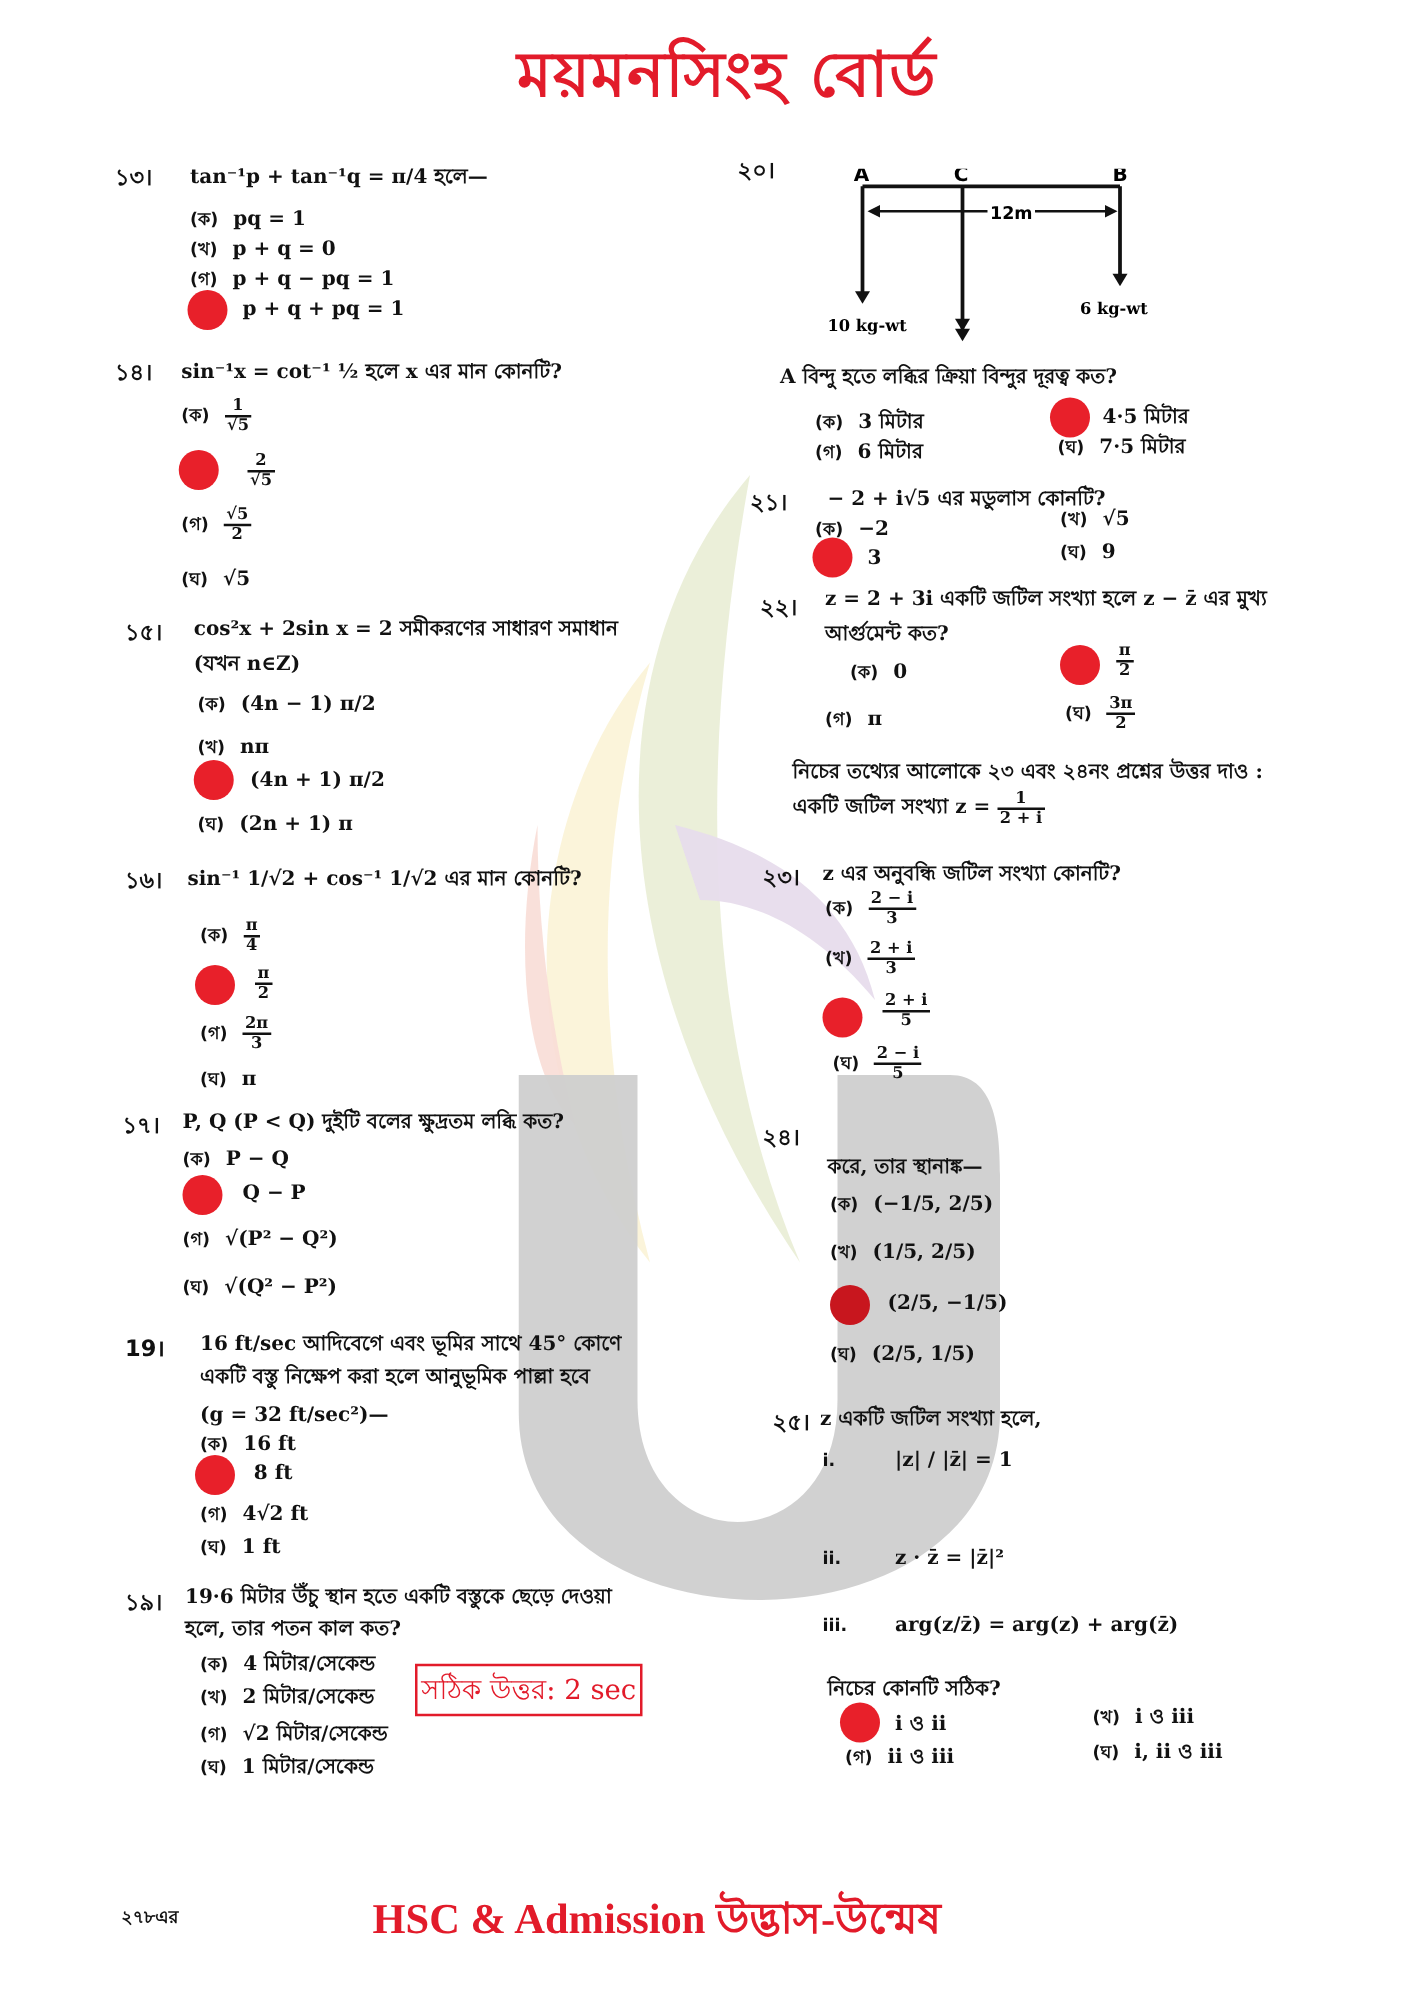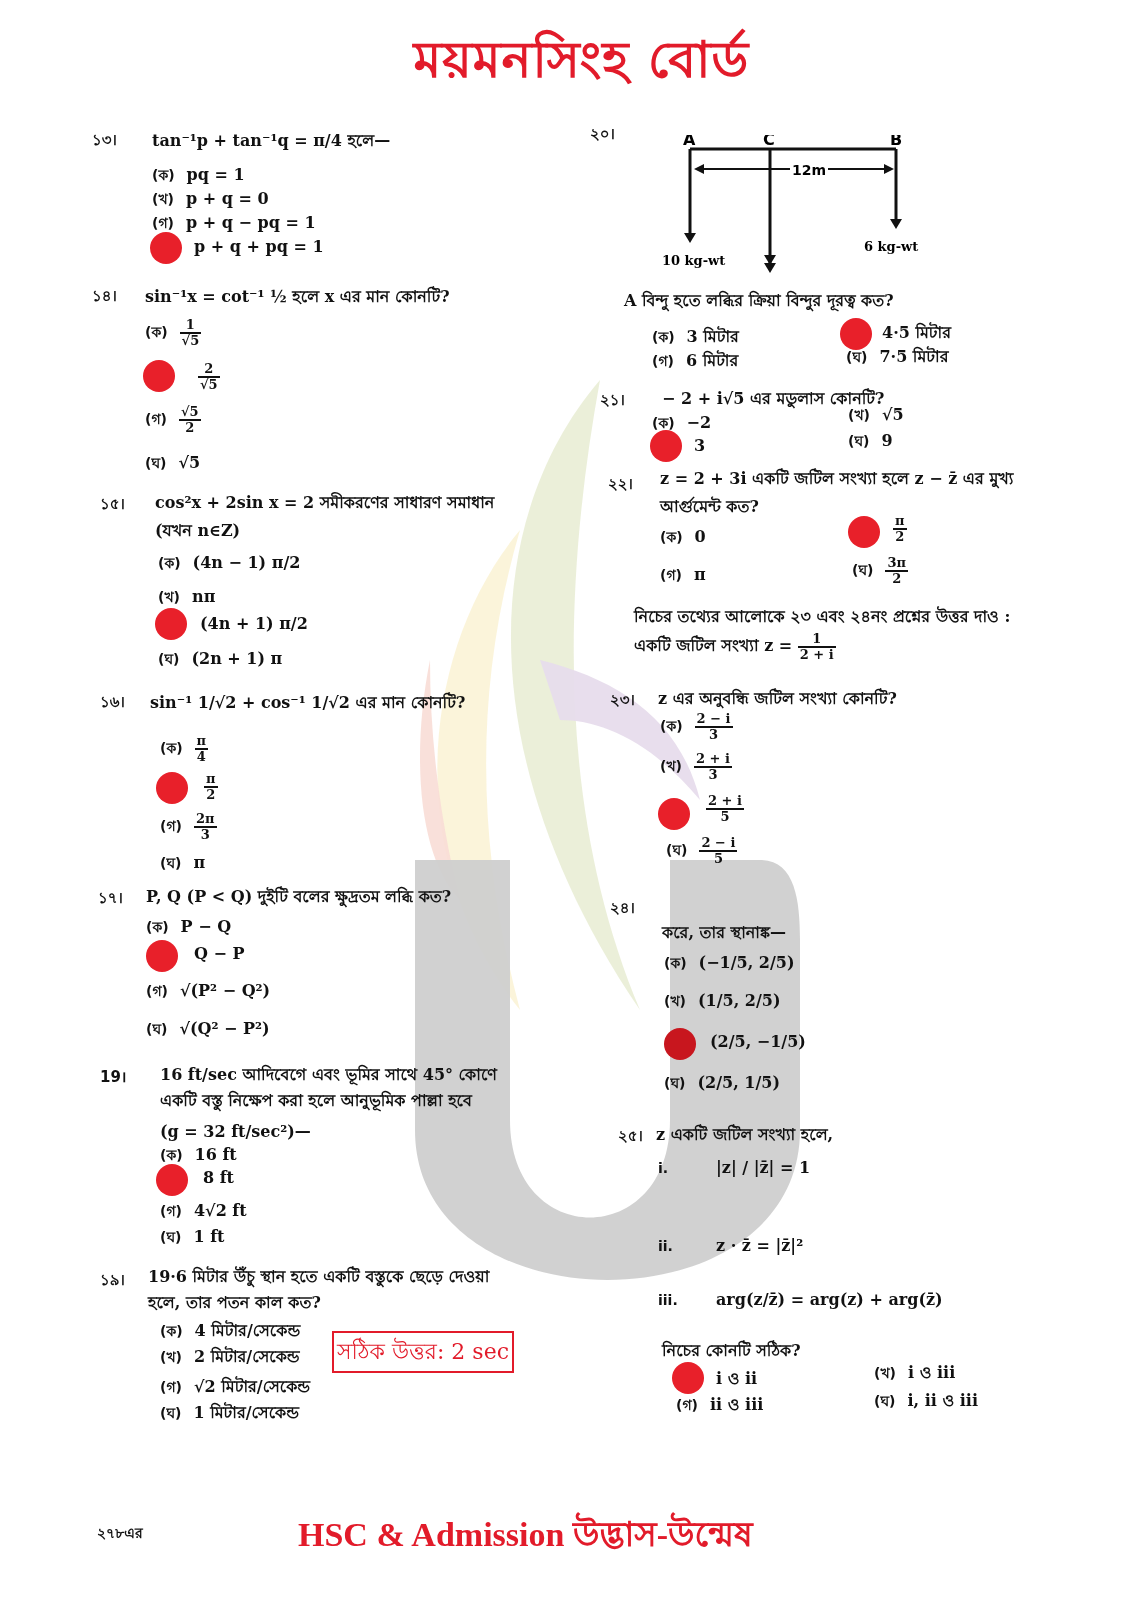--- a/index.html
+++ b/index.html
@@ -3,21 +3,21 @@
 <meta charset="utf-8">
 <style>
   html, body { margin: 0; padding: 0; background: #ffffff; }
   body { width: 1131px; height: 1600px; position: relative; overflow: hidden;
          font-family: "DejaVu Serif", serif; color: #111; }
   .abs { position: absolute; padding-left: 16px; }
   .title { left: 0; width: 1131px; top: 22px; text-align: center; font-family: "DejaVu Sans", sans-serif;
            font-size: 50px; font-weight: bold; color: #e21b2a; letter-spacing: 1px; }
   .wm { position: absolute; z-index: 0; }
   .content { position: absolute; z-index: 2; }
-  .qnum { position: absolute; font-size: 15px; font-weight: bold; font-family: "DejaVu Sans", sans-serif; }
+  .qnum { position: absolute; font-size: 18px; font-weight: bold; font-family: "DejaVu Sans", sans-serif; }
   .qtext { position: absolute; font-size: 16px; font-weight: bold; font-family: "DejaVu Serif", serif; white-space: nowrap; }
   .opt { position: absolute; font-size: 16px; font-weight: bold; white-space: nowrap; font-family: "DejaVu Serif", serif; }
   .opt .lbl { font-family: "DejaVu Sans", sans-serif; font-size: 14px; margin-right: 12px; }
   .dot { position: absolute; width: 32px; height: 32px; border-radius: 50%; background: #e8202a; z-index: 3; }
   .dot.dark { background: #c8161e; }
   .frac { display: inline-block; vertical-align: middle; text-align: center; font-size: 13px; line-height: 1.05; }
   .frac .n { display: block; border-bottom: 2px solid #111; padding: 0 2px; }
   .frac .d { display: block; padding: 0 2px; }
   .answer-box { position: absolute; left: 332px; top: 1331px; width: 178px; height: 38px; border: 2px solid #e21b2a;
                 color: #e21b2a; font-size: 22px; font-family: "DejaVu Serif", serif; display: flex; align-items: center;
@@ -136,21 +136,21 @@
   <div class="qtext" style="left:662px;top:386px">− 2 + i√5 এর মডুলাস কোনটি?</div>
   <div class="opt" style="left:652px;top:412px"><span class="lbl">(ক)</span><span>−2</span></div>
   <div class="opt" style="left:848px;top:404px"><span class="lbl">(খ)</span><span>√5</span></div>
   <div class="dot" style="left:650px;top:430px"></div>
   <div class="opt" style="left:694px;top:436px"><span>3</span></div>
   <div class="opt" style="left:848px;top:430px"><span class="lbl">(ঘ)</span><span>9</span></div>
 
   <div class="qnum" style="left:608px;top:472px">২২।</div>
   <div class="qtext" style="left:660px;top:466px">z = 2 + 3i একটি জটিল সংখ্যা হলে z − z̄ এর মুখ্য</div>
   <div class="qtext" style="left:660px;top:494px">আর্গুমেন্ট কত?</div>
-  <div class="opt" style="left:660px;top:526px"><span class="lbl">(ক)</span><span>0</span></div>
+  <div class="opt" style="left:680px;top:526px"><span class="lbl">(ক)</span><span>0</span></div>
   <div class="dot" style="left:848px;top:516px"></div>
   <div class="opt" style="left:893px;top:514px"><span class="frac"><span class="n">π</span><span class="d">2</span></span></div>
   <div class="opt" style="left:660px;top:564px"><span class="lbl">(গ)</span><span>π</span></div>
   <div class="opt" style="left:852px;top:556px"><span class="lbl">(ঘ)</span><span class="frac"><span class="n">3π</span><span class="d">2</span></span></div>
 
   <div class="qtext" style="left:634px;top:604px">নিচের তথ্যের আলোকে ২৩ এবং ২৪নং প্রশ্নের উত্তর দাও :</div>
   <div class="qtext" style="left:634px;top:632px"><span>একটি জটিল সংখ্যা z =</span> <span class="frac"><span class="n">1</span><span class="d">2 + i</span></span></div>
 
   <div class="qnum" style="left:610px;top:688px">২৩।</div>
   <div class="qtext" style="left:658px;top:686px">z এর অনুবন্ধি জটিল সংখ্যা কোনটি?</div>

